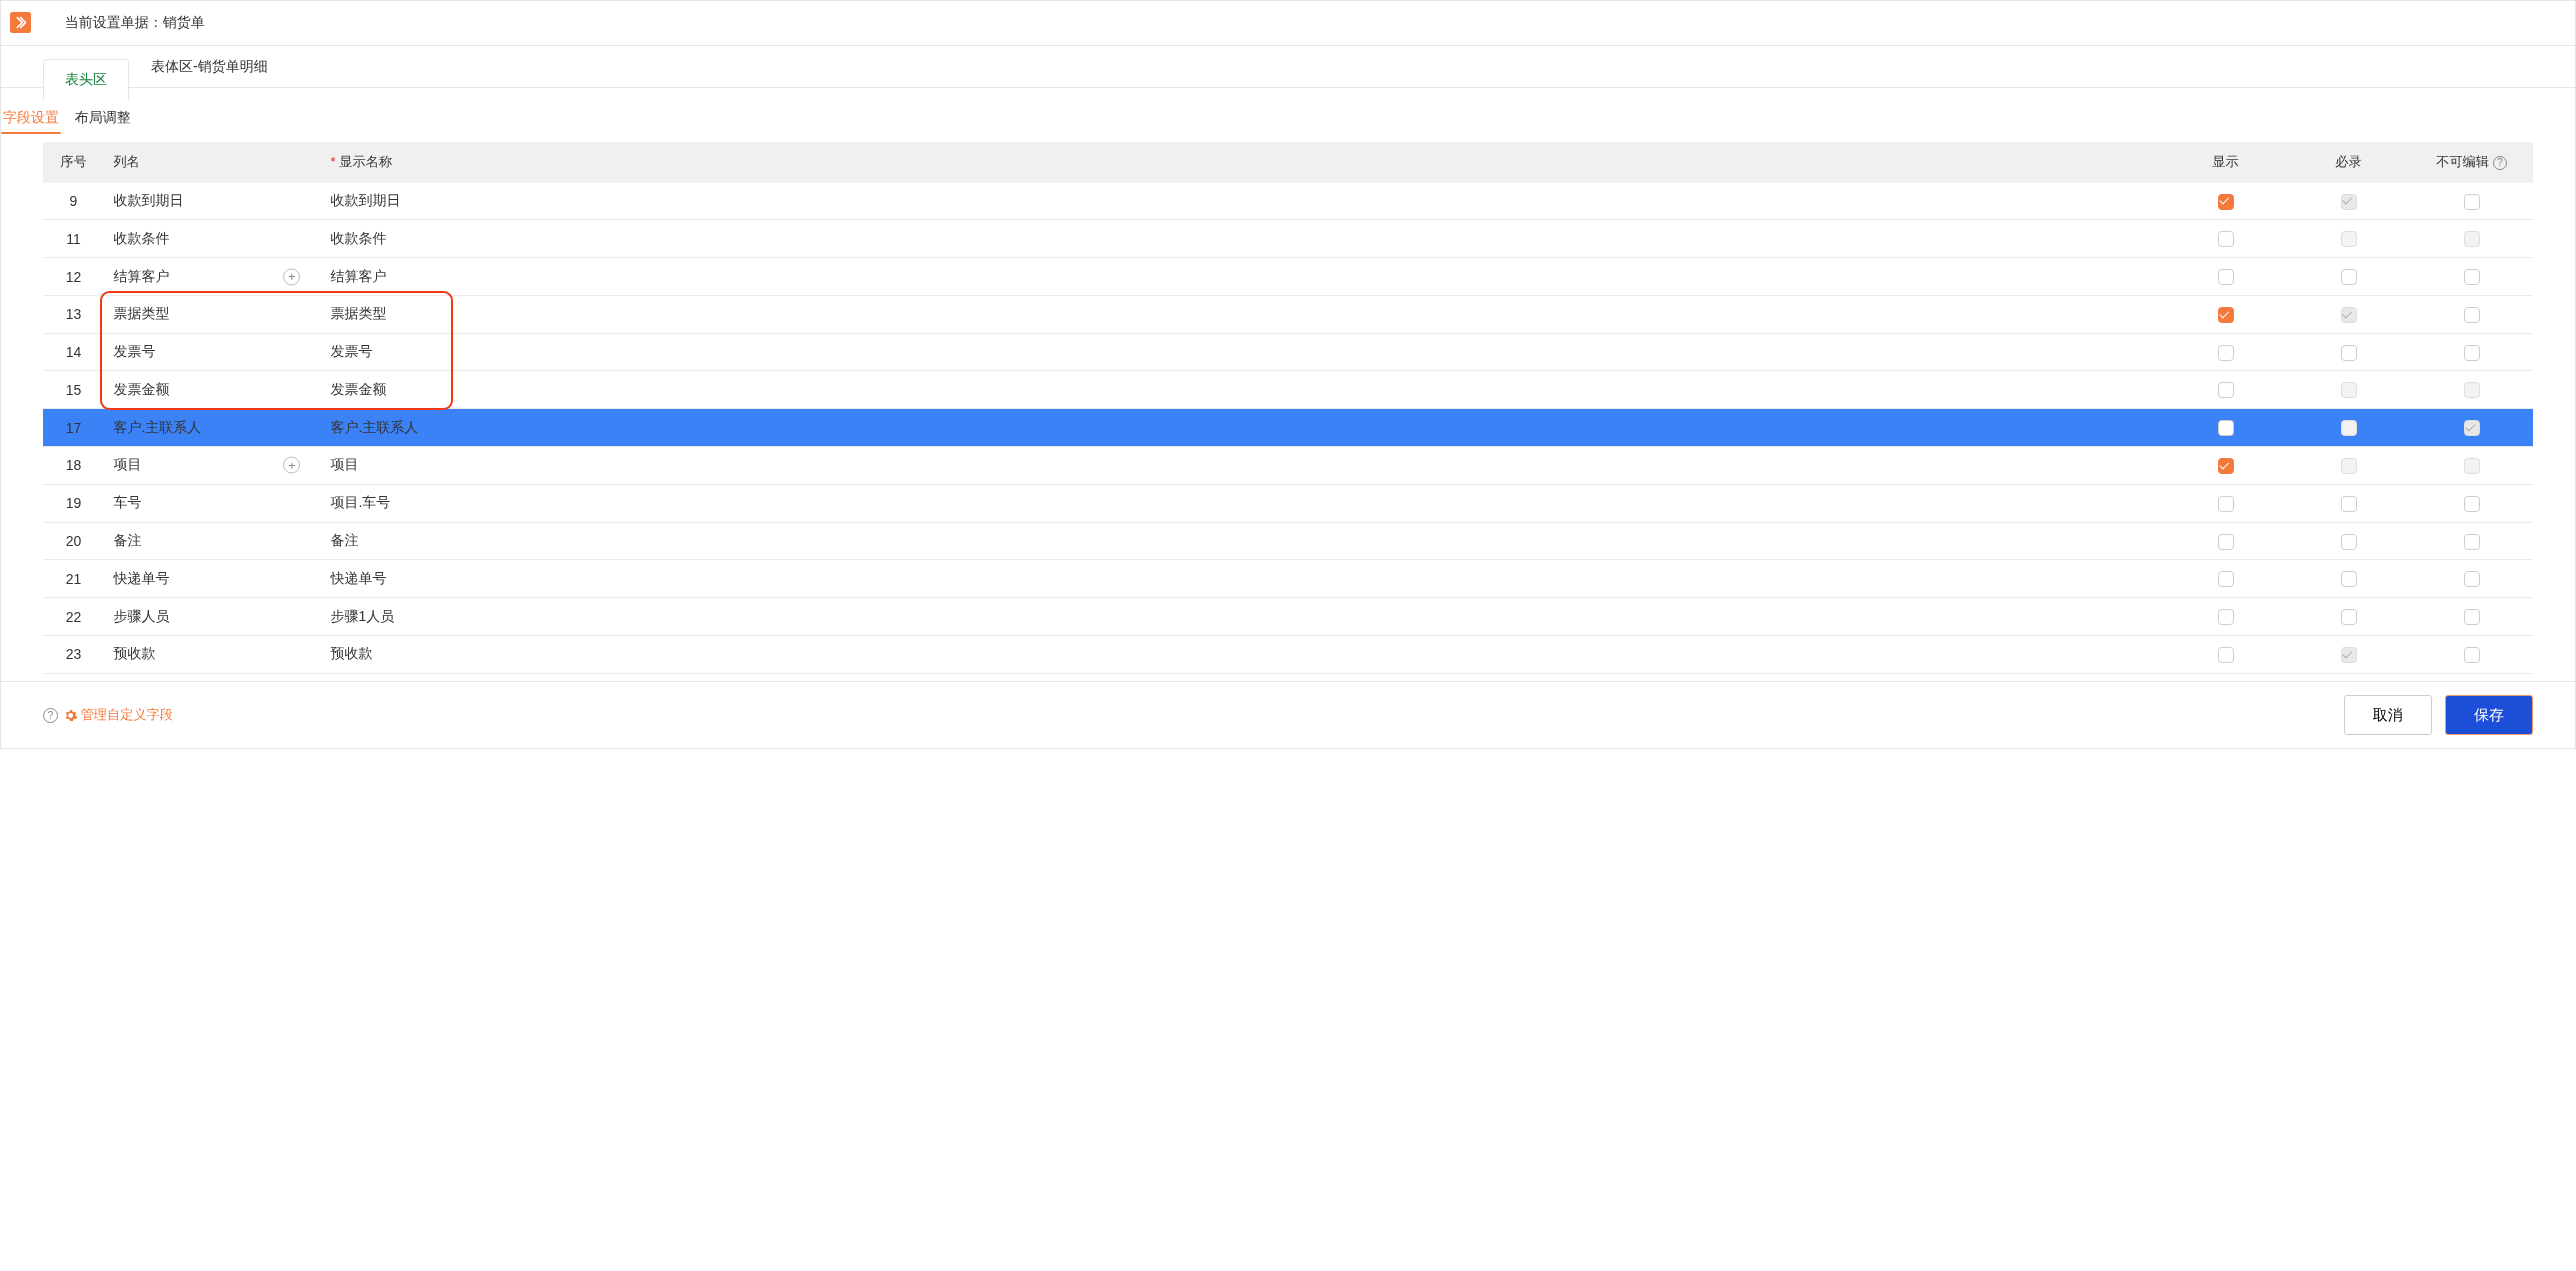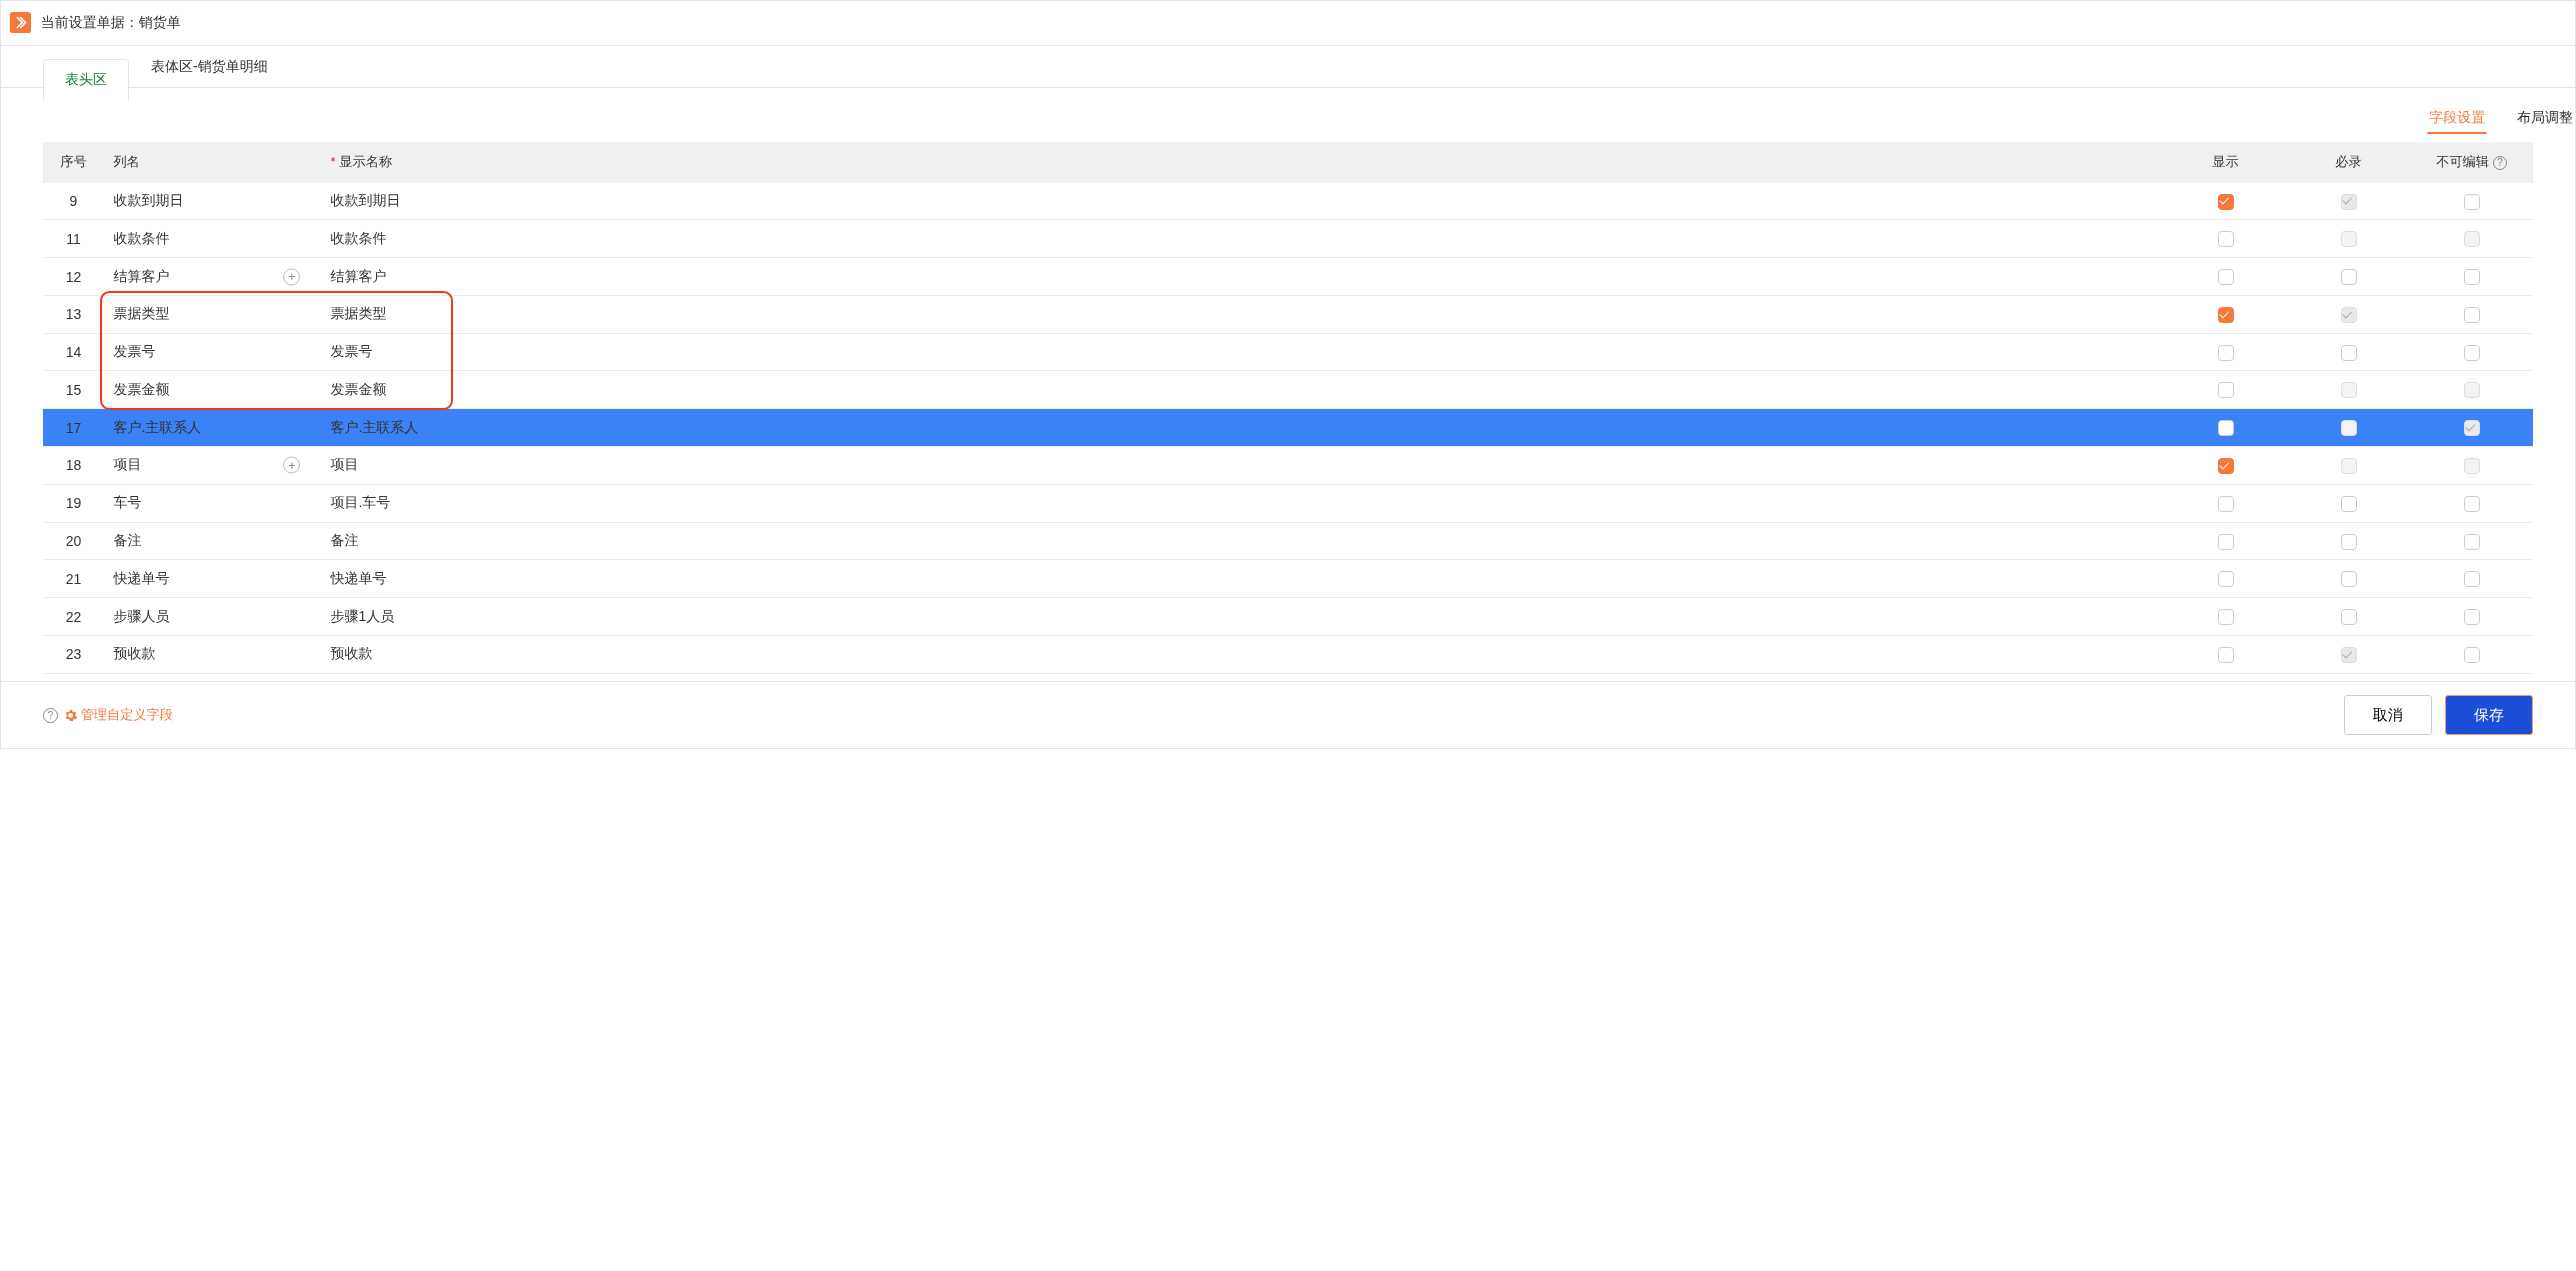--- a/index.html
+++ b/index.html
@@ -1,29 +1,29 @@
 <!DOCTYPE html>
 <html style="font-size:15px"><head>
   <meta charset="utf-8">
   <style>
     * { margin: 0; padding: 0; box-sizing: border-box; }
     body { font-family: -apple-system, BlinkMacSystemFont, "PingFang SC", "Microsoft YaHei", sans-serif; font-size: 13.2px; color: #333; background: #fff; }
     .page { border: 0.9px solid #e5e5e5; max-width: 2576px; }
     
-    .header-bar { display: flex; align-items: center; padding: 11.3px 9.4px; border-bottom: 0.9px solid #e5e5e5; }
+    .header-bar { display: flex; align-items: center; padding: 11.3px 9.4px; border-bottom: 0.9px solid #e5e5e5; gap: 24px; }
     .expand-icon { width: 21px; height: 21px; background: #f5793b; border-radius: 2.8px; display: flex; align-items: center; justify-content: center; margin-right: 9.4px; }
     .expand-icon svg { width: 13.2px; height: 13.2px; fill: #fff; }
     .header-label { font-size: 14px; }
     
     .primary-tabs { display: flex; padding-left: 42px; }
     .primary-tab { padding: 11.3px 21px; font-size: 14px; cursor: pointer; border: 0.9px solid transparent; border-bottom: none; }
     .primary-tab.active { color: #15803d; border-color: #e5e5e5; border-top-left-radius: 3.8px; border-top-right-radius: 3.8px; background: #fff; position: relative; top: 13px; }
     .primary-tabs-wrap { border-bottom: 0.9px solid #e5e5e5; }
     
-    .sub-tabs { display: flex; justify-content: flex-end; padding: 15px 0 9.4px; gap: 28px; }
+    .sub-tabs { display: flex; justify-content: flex-start; padding: 15px 0 9.4px; gap: 12px; }
     .sub-tab { padding: 5.7px 1.9px; font-size: 14px; cursor: pointer; position: relative; }
     .sub-tab.active { color: #f5793b; font-weight: 500; }
     .sub-tab.active::after { content: ""; position: absolute; left: 0; right: 0; bottom: -1.9px; height: 2.8px; background: #f5793b; border-radius: 1.9px; }
     
     .table-wrap { padding: 0 42px; }
     .tbl { width: 100%; border-collapse: collapse; }
     .tbl th { background: #f0f0f0; font-weight: 500; text-align: left; padding: 11.3px 9.4px; font-size: 13.2px; color: #333; }
     .tbl th.center, .tbl td.center { text-align: center; }
     .tbl td { padding: 9.4px 9.4px; border-bottom: 0.9px solid #eceaea; font-size: 14px; color: #333; }
     .col-seq { width: 61px; text-align: center; }

